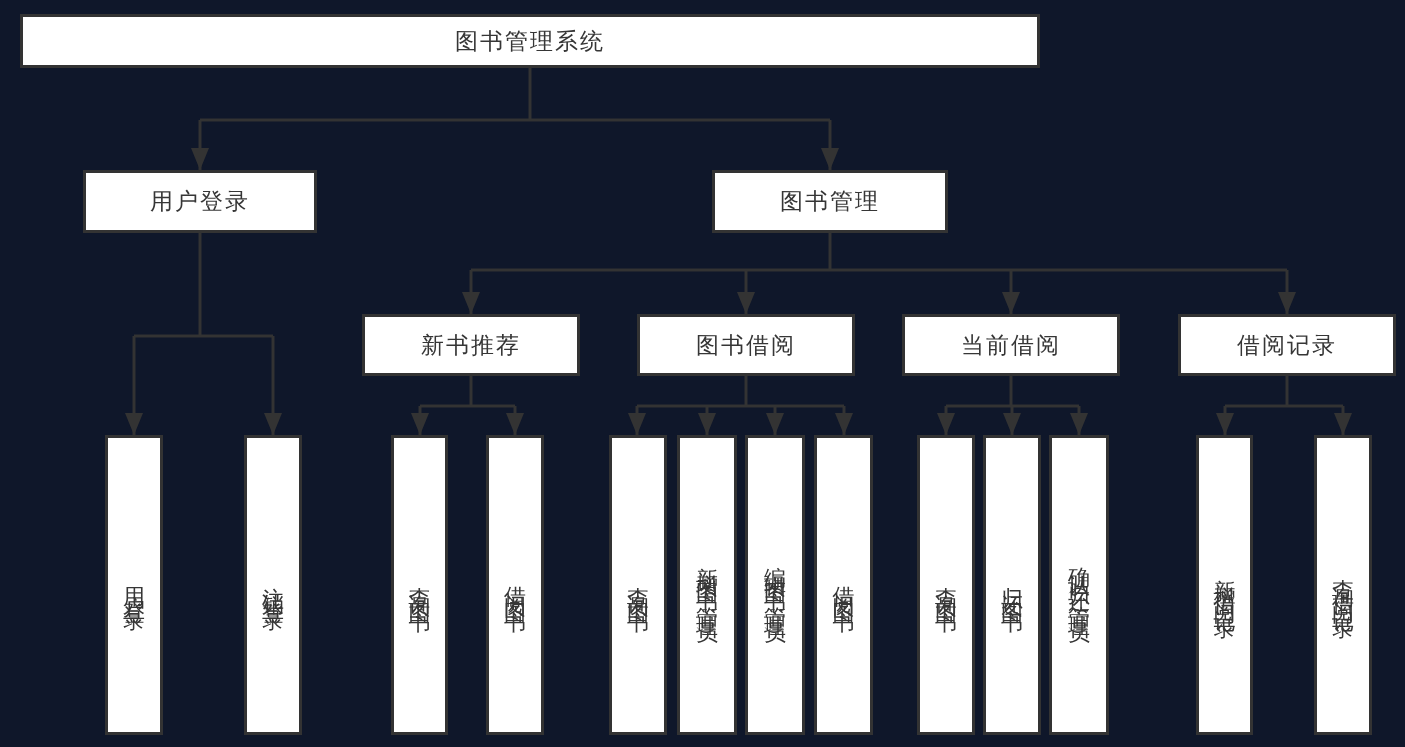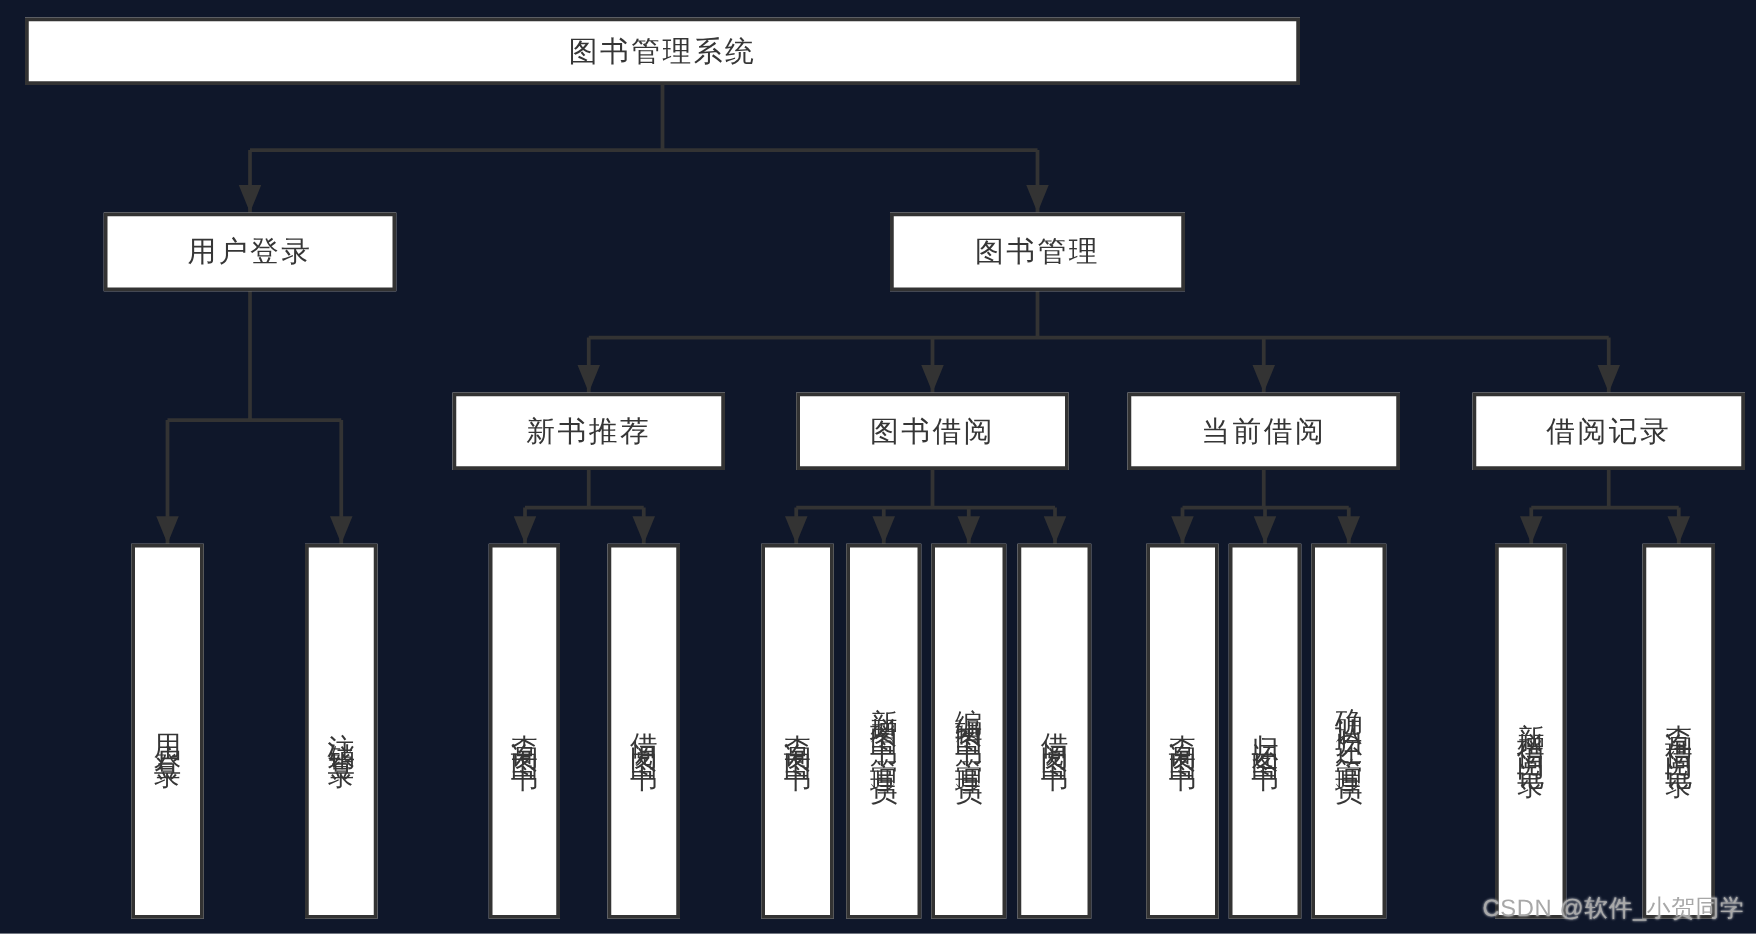--- a/index.html
+++ b/index.html
@@ -104,14 +104,13 @@
   <div class="box v" style="left:745px;top:435px;width:60px;height:300px">编辑图书（管理员）</div>
   <div class="box v" style="left:814px;top:435px;width:59px;height:300px">借阅图书</div>
 
   <div class="box v" style="left:917px;top:435px;width:58px;height:300px">查询图书</div>
   <div class="box v" style="left:983px;top:435px;width:58px;height:300px">归还图书</div>
   <div class="box v" style="left:1049px;top:435px;width:60px;height:300px">确认归还（管理员）</div>
 
   <div class="box v" style="left:1196px;top:435px;width:57px;height:300px">新增借阅记录</div>
   <div class="box v" style="left:1314px;top:435px;width:58px;height:300px">查询借阅记录</div>
 
-  <div class="watermark">CSDN @软件_小贺同学</div>
 </div>
 
 </body></html>

